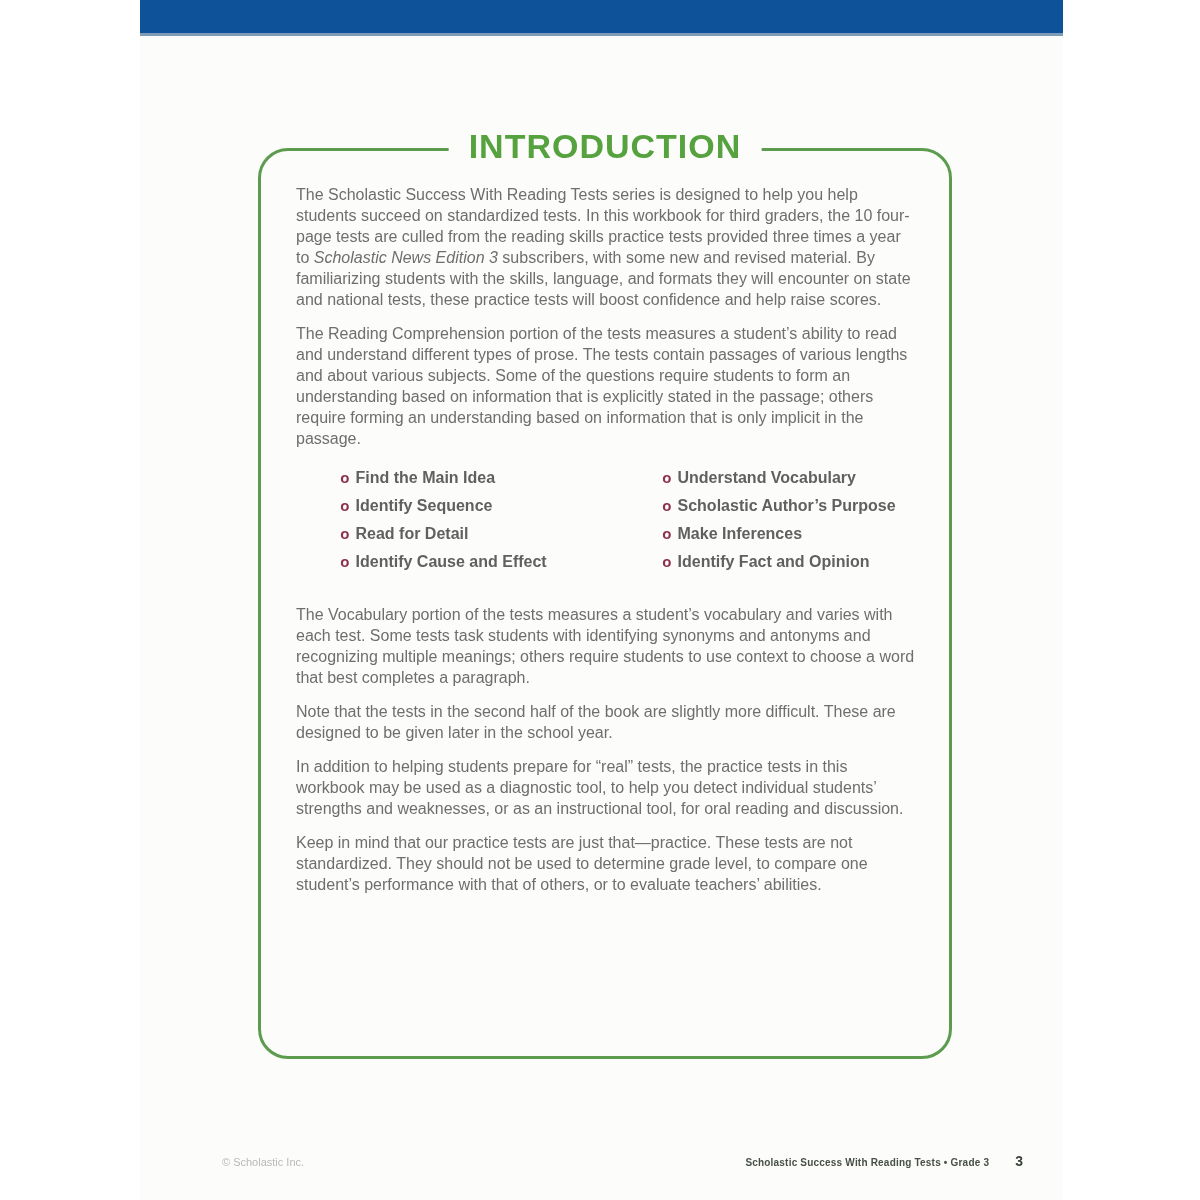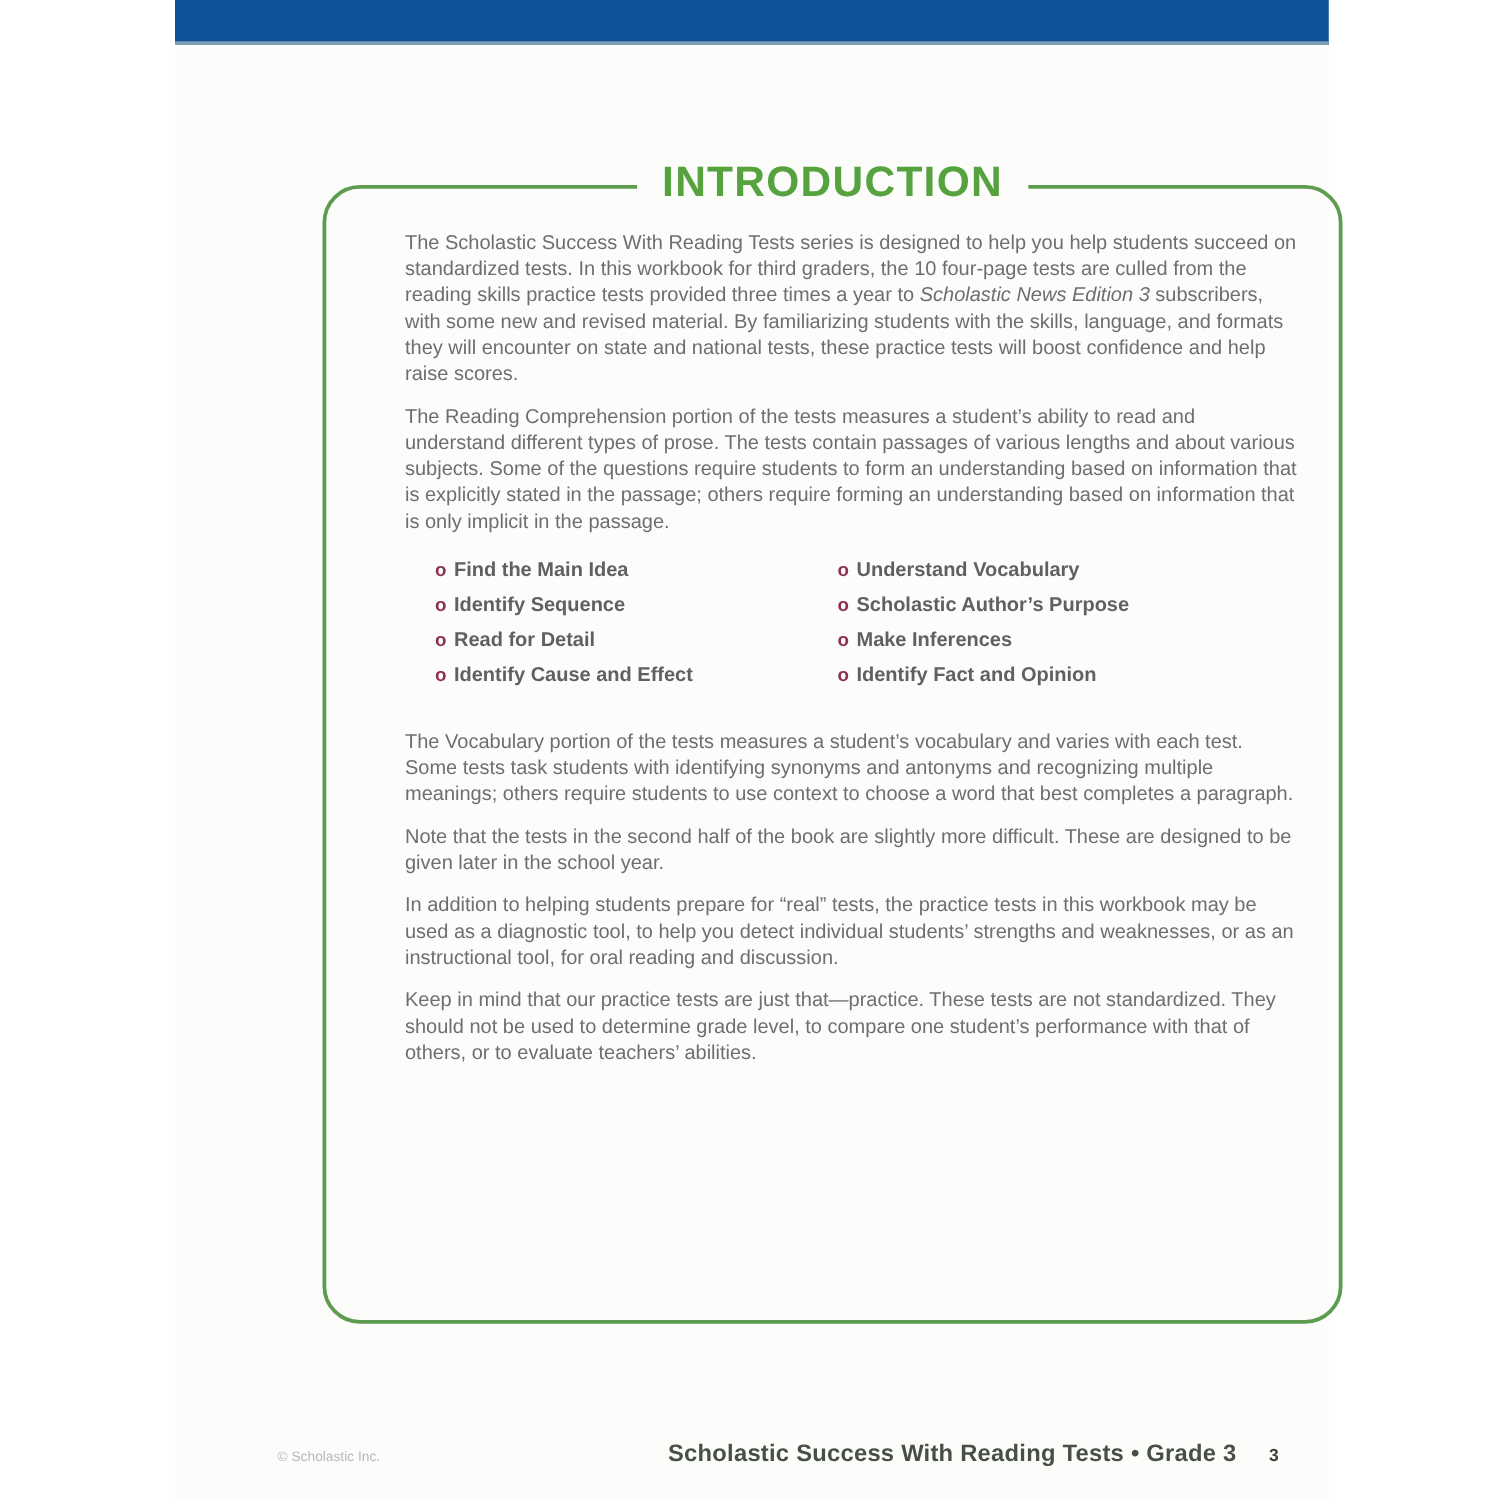--- a/index.html
+++ b/index.html
@@ -18,48 +18,48 @@
   .header-bar {
     position: absolute;
     left: 0; top: 0; right: 0;
     height: 36px;
     background: #0e5399;
     border-bottom: 3px solid #7e9cb5;
   }
   .intro-box {
     position: absolute;
     left: 118px; top: 148px;
-    width: 816px; height: 911px;
+    width: 694px; height: 911px;
     border: 3px solid #5d9c4f;
     border-radius: 30px;
   }
   .page-title {
     position: absolute;
     top: -24px; left: 50%;
     transform: translateX(-50%);
     background: #fcfdfa;
     padding: 0 20px;
     font-size: 34px;
     font-weight: bold;
     letter-spacing: 1px;
     color: #55a23e;
     white-space: nowrap;
   }
   .content {
     padding: 33px 33px 0 35px;
     font-size: 16px;
     line-height: 21px;
     color: #6e6e6e;
-    margin-left: 28px;
   }
   .content p { margin-bottom: 13px; }
   .content .ital { font-style: italic; }
   .skills-list {
     display: flex;
     margin: 18px 0 25px 24px;
+    justify-content: center;
   }
   .skills-col { width: 322px; }
   .skills-col.right { width: auto; }
   .skill-item {
     margin-bottom: 7px;
     font-weight: bold;
     color: #606060;
     line-height: 21px;
   }
   .bullet-glyph {
@@ -80,21 +80,21 @@
     font-size: 11px;
     color: #b8b8b8;
     text-align: center;
   }
   .footer-right {
     display: flex;
     align-items: baseline;
     gap: 26px;
   }
   .footer-book-title {
-    font-size: 19px;
+    font-size: 10px;
     font-weight: bold;
     color: #474f47;
     letter-spacing: 0.2px;
   }
   .page-number {
     font-size: 14px;
     font-weight: bold;
     color: #3a423a;
   }
 </style>

